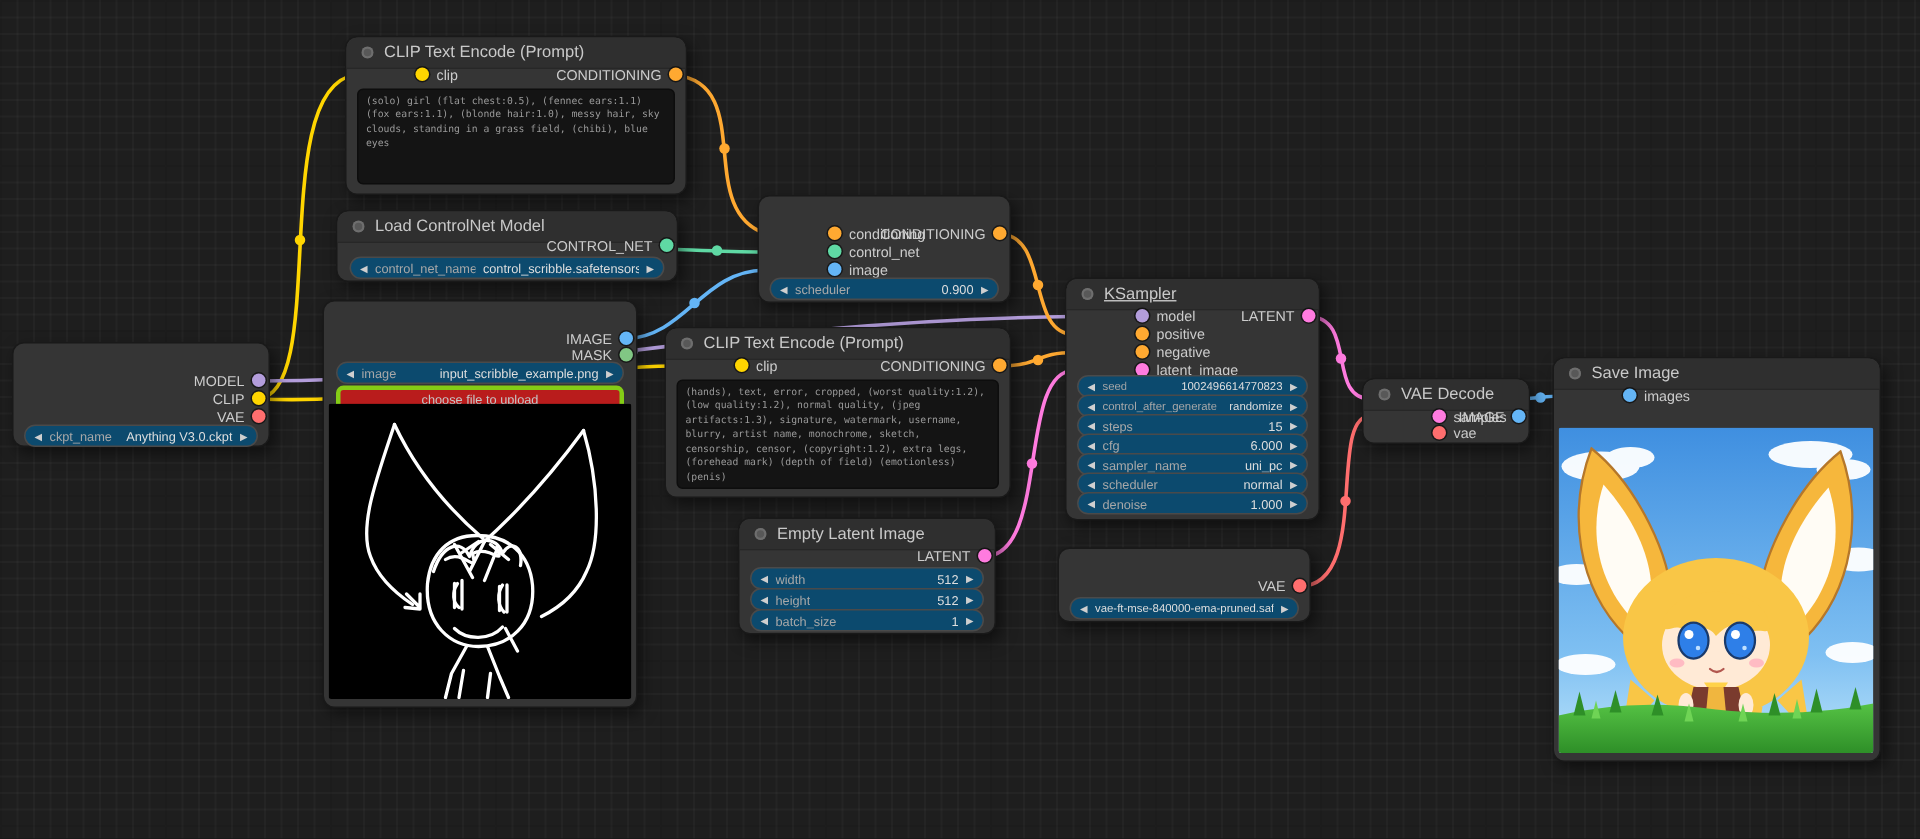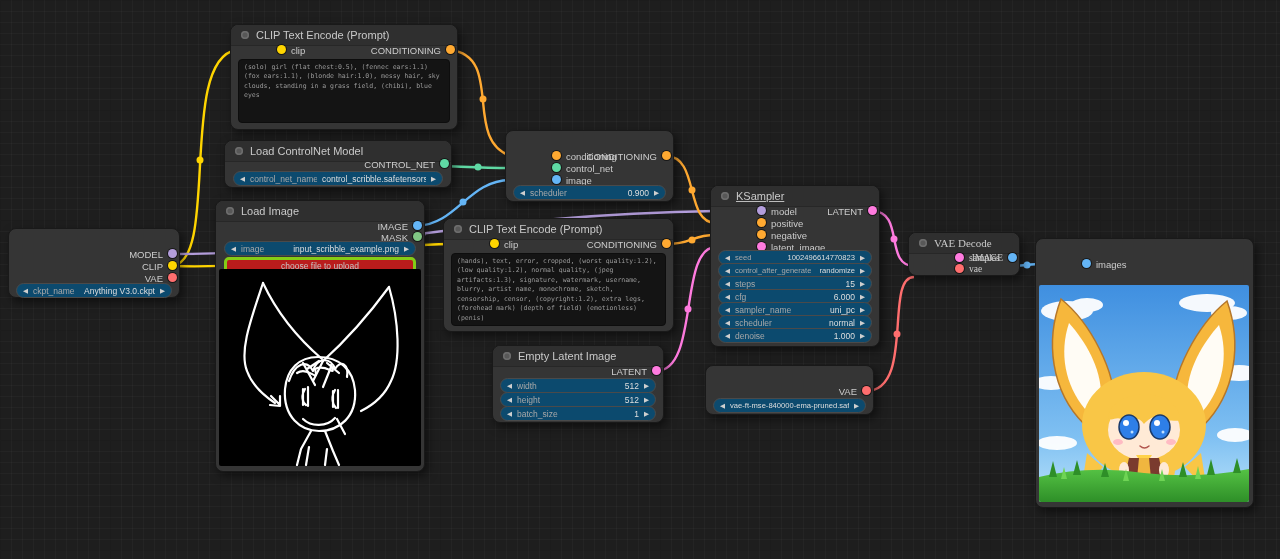--- a/index.html
+++ b/index.html
@@ -114,24 +114,20 @@
     </div>
     <div class="widget" style="left:8px;right:8px;top:30px">
       <span class="warr">◀</span>
       <span class="wlabel">control_net_name</span>
       <span class="wvalue">control_scribble.safetensors</span>
       <span class="warr">▶</span>
     </div>
   </div>
 
   <div class="node" style="left:215px;top:200px;width:208px;height:270px;">
-    <div class="ntitle">
-      <span class="tdot"></span>
-      <span>Load Image</span>
-    </div>
     <div class="slot out" style="top:20px">
       <span>IMAGE</span>
       <span class="port" style="background: rgb(100, 181, 246);"></span>
     </div>
     <div class="slot out" style="top:31px">
       <span>MASK</span>
       <span class="port" style="background: rgb(129, 199, 132);"></span>
     </div>
     <div class="widget" style="left:8px;right:8px;top:40px">
       <span class="warr">◀</span>
@@ -319,21 +315,21 @@
       <span class="warr">▶</span>
     </div>
     <div class="widget" style="left:7px;right:7px;top:142px">
       <span class="warr">◀</span>
       <span class="wlabel">denoise</span>
       <span class="wvalue">1.000</span>
       <span class="warr">▶</span>
     </div>
   </div>
 
-  <div class="node" style="left:908px;top:232px;width:110px;height:42px;font-family:Liberation Serif, serif;">
+  <div class="node" style="left:908px;top:252px;width:110px;height:42px;">
     <div class="ntitle">
       <span class="tdot"></span>
       <span>VAE Decode</span>
     </div>
     <div class="slot in" style="top:20px">
       <span class="port" style="background: rgb(255, 123, 223);"></span>
       <span>samples</span>
     </div>
     <div class="slot in" style="top:31px">
       <span class="port" style="background: rgb(255, 110, 110);"></span>
@@ -351,20 +347,24 @@
       <span class="port" style="background: rgb(255, 110, 110);"></span>
     </div>
     <div class="widget center" style="left:7px;right:7px;top:32px">
       <span class="warr">◀</span>
       <span class="wvalue">vae-ft-mse-840000-ema-pruned.safetensors</span>
       <span class="warr">▶</span>
     </div>
   </div>
 
   <div class="node" style="left:1035px;top:238px;width:217px;height:268px;">
+    <div class="ntitle">
+      <span class="tdot"></span>
+      <span>Save Image</span>
+    </div>
     <div class="slot in" style="top:20px">
       <span class="port" style="background: rgb(100, 181, 246);"></span>
       <span>images</span>
     </div>
     <div class="preview" style="left:3px;top:46px;width:210px;height:217px">
       <svg width="210" height="217" viewBox="0 0 210 217">
         <defs>
           <linearGradient id="sky" x1="0" y1="0" x2="0" y2="1">
             <stop offset="0" stop-color="#3f8fe0"></stop>
             <stop offset="0.7" stop-color="#7fc0f2"></stop>

